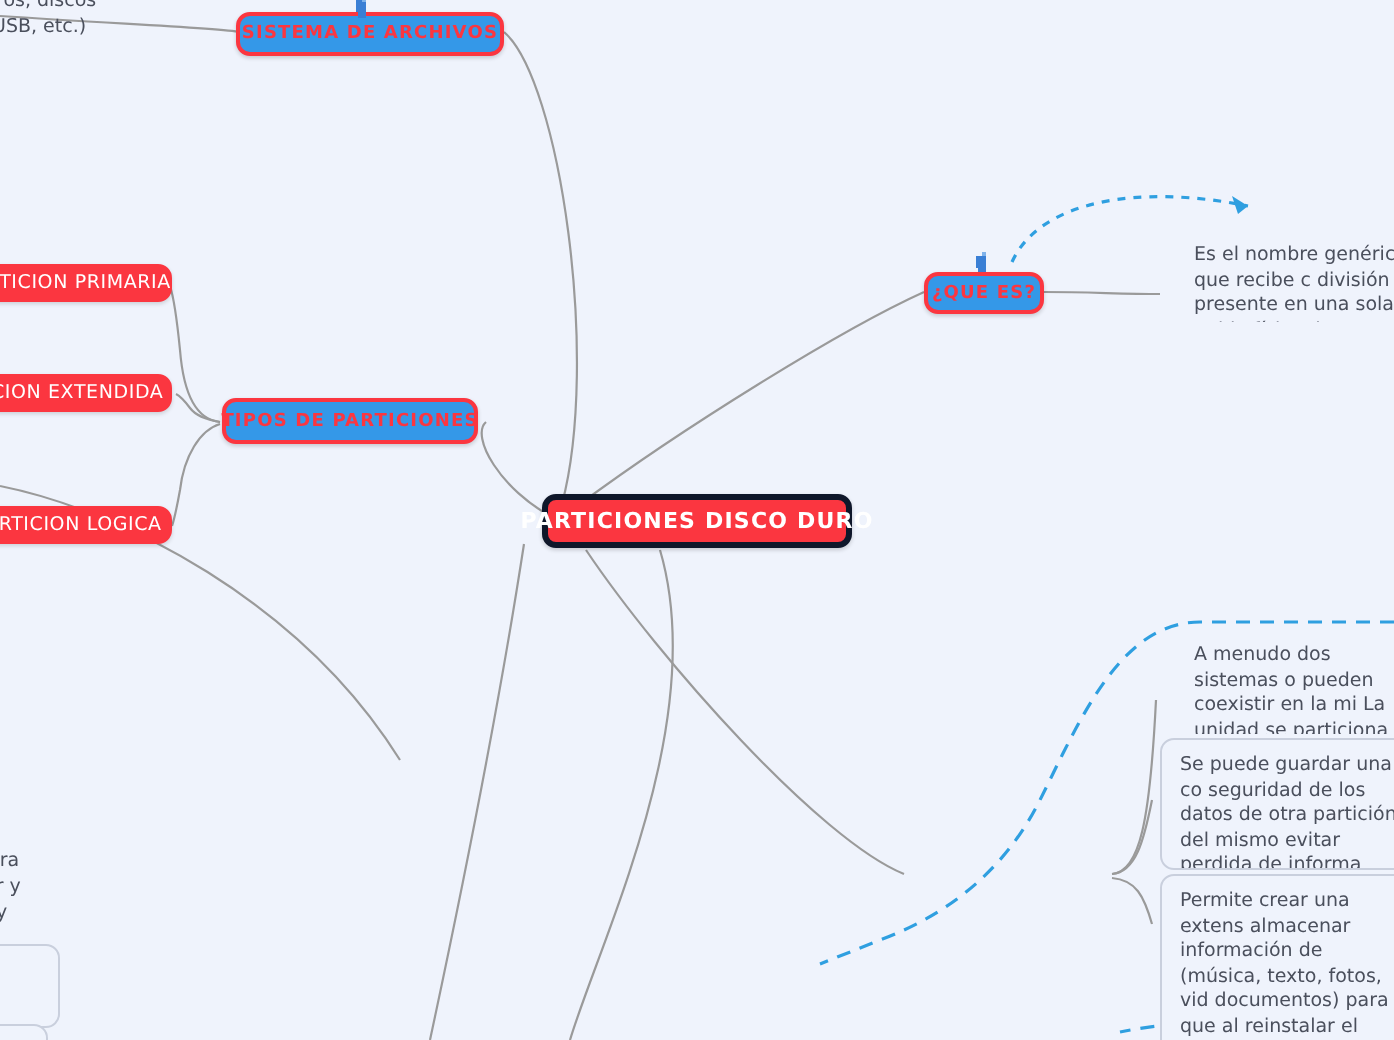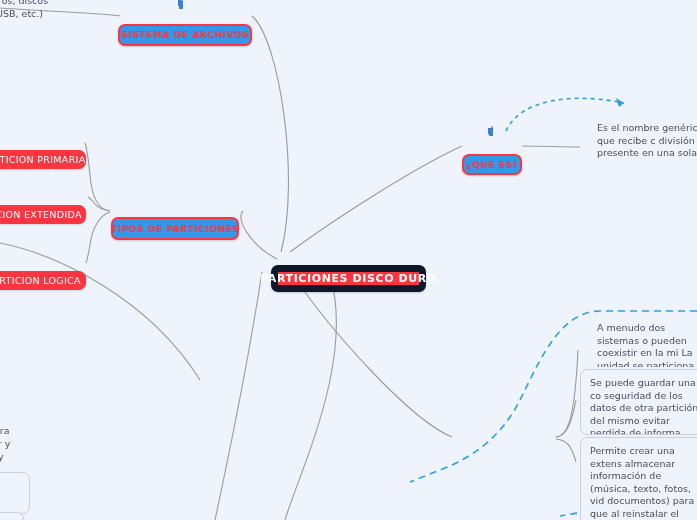--- a/index.html
+++ b/index.html
@@ -14,25 +14,24 @@
   svg.links{position:absolute;left:0;top:0;width:697px;height:520px;pointer-events:none;}
 
   .node{
     position:absolute;
     box-sizing:border-box;
     display:flex;align-items:center;justify-content:center;
     text-align:center;
     letter-spacing:.6px;
     white-space:nowrap;
     border-radius:7px;
-    margin-top:18px;
   }
   .node-central{
     background:#fb3640;
-    border:7px solid #0f172a;
+    border:3px solid #0f172a;
     color:#ffffff;
     font-weight:bold;
     font-size:11px;
     box-shadow:0 1px 2px rgba(0,0,0,.18);
   }
   .node-blue{
     background:#3498e8;
     border:2px solid #fb3640;
     color:#fb3640;
     font-weight:bold;

